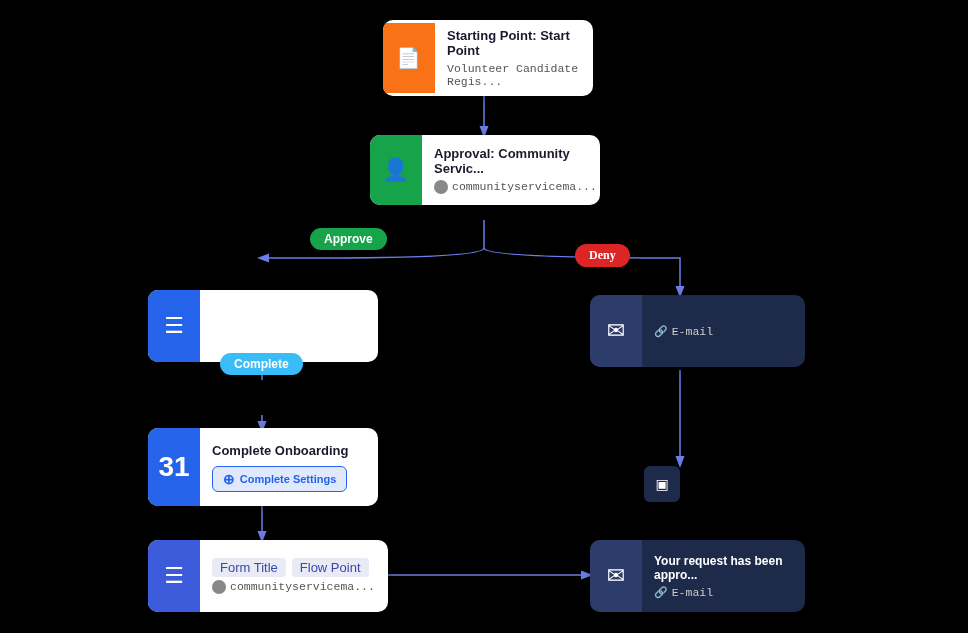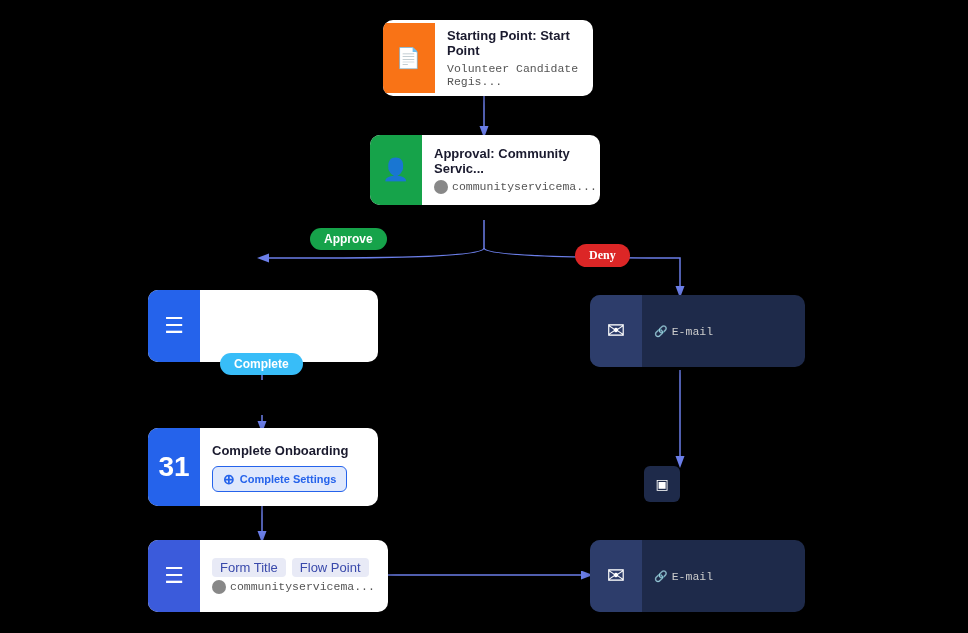--- a/index.html
+++ b/index.html
@@ -309,20 +309,21 @@
         <span>communityservicema...</span>
       </div>
     </div>
   </div>
 
   <div class="node node-email-dark" style="left: 590px; top: 540px; width: 215px;">
     <div class="node-icon" style="background:#2d3d6b; min-height:72px;">
       <span style="font-size:22px;color:#fff;">✉</span>
     </div>
     <div class="node-content">
+      <div class="node-title">Your request has been appro...</div>
       <div class="node-subtitle">
         <span class="link-icon">🔗</span>
         <span>E-mail</span>
       </div>
     </div>
   </div>
 
 </div>
 
 </body></html>

